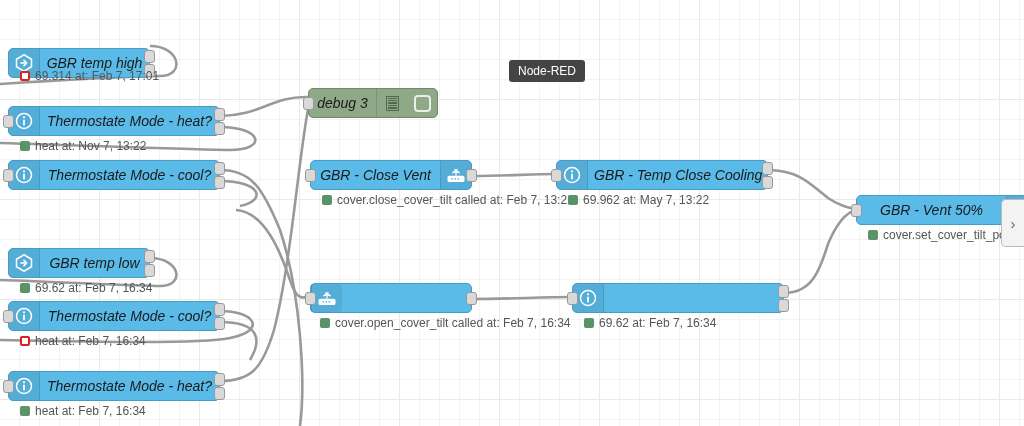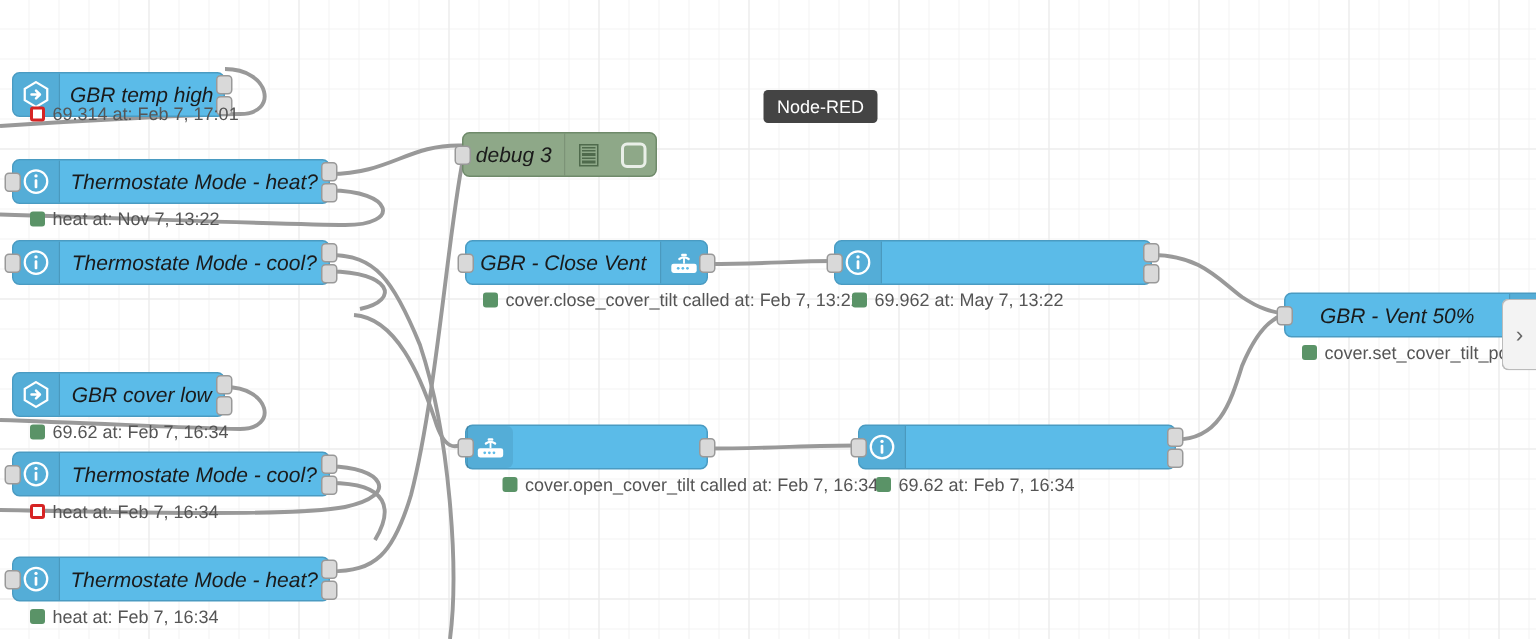--- a/index.html
+++ b/index.html
@@ -214,21 +214,21 @@
         <div class="port out" style="top: 1px;"></div>
         <div class="port out" style="top: 15px;"></div>
       </div>
       <div class="node blue" style="left: 8px; top: 248px; width: 142px;">
         <div class="node-icon">
           <svg width="18" height="18" viewBox="0 0 24 24">
             <path d="M12 1 L22 7 L22 17 L12 23 L2 17 L2 7 Z" fill="none" stroke="#fff" stroke-width="2"></path>
             <path d="M8 12 h7 M12 8.5 l3.5 3.5 l-3.5 3.5" fill="none" stroke="#fff" stroke-width="2.2" stroke-linecap="round" stroke-linejoin="round"></path>
           </svg>
         </div>
-        <div class="node-label">GBR cover low</div>
+        <div class="node-label">GBR temp low</div>
         <div class="port out" style="top: 1px;"></div>
         <div class="port out" style="top: 15px;"></div>
       </div>
       <div class="status" style="left: 20px; top: 281px;">
         <span class="status-dot green"></span>
         <span>69.62 at: Feb 7, 16:34</span>
       </div>
       <div class="node blue" style="left: 8px; top: 301px; width: 212px;">
         <div class="node-icon">
           <svg width="18" height="18" viewBox="0 0 24 24">
@@ -300,20 +300,21 @@
         <span>cover.close_cover_tilt called at: Feb 7, 13:22</span>
       </div>
       <div class="node blue" style="left: 556px; top: 160px; width: 212px;">
         <div class="node-icon">
           <svg width="18" height="18" viewBox="0 0 24 24">
             <circle cx="12" cy="12" r="10" fill="none" stroke="#fff" stroke-width="2"></circle>
             <circle cx="12" cy="7" r="1.5" fill="#fff"></circle>
             <rect x="10.8" y="10" width="2.4" height="8" rx="1" fill="#fff"></rect>
           </svg>
         </div>
+        <div class="node-label">GBR - Temp Close Cooling</div>
         <div class="port in" style="top: 8px;"></div>
         <div class="port out" style="top: 1px;"></div>
         <div class="port out" style="top: 15px;"></div>
       </div>
       <div class="status" style="left: 568px; top: 193px;">
         <span class="status-dot green"></span>
         <span>69.962 at: May 7, 13:22</span>
       </div>
       <div class="node blue" style="left: 310px; top: 283px; width: 162px;">
         <div class="node-icon right">
@@ -323,21 +324,21 @@
             <circle cx="12" cy="16" r="1.2" fill="#5bbbe8"></circle>
             <circle cx="16" cy="16" r="1.2" fill="#5bbbe8"></circle>
             <path d="M9 8 A7 7 0 0 1 17 8" fill="none" stroke="#fff" stroke-width="2" stroke-linecap="round"></path>
             <path d="M11.5 4.5 A10.5 10.5 0 0 1 14.5 4.5" fill="none" stroke="#fff" stroke-width="2" stroke-linecap="round"></path>
             <rect x="12.2" y="7" width="1.6" height="5" fill="#fff"></rect>
           </svg>
         </div>
         <div class="port in" style="top: 8px;"></div>
         <div class="port out" style="top: 8px;"></div>
       </div>
-      <div class="status" style="left: 335px; top: 316px;">
+      <div class="status" style="left: 320px; top: 316px;">
         <span class="status-dot green"></span>
         <span>cover.open_cover_tilt called at: Feb 7, 16:34</span>
       </div>
       <div class="node blue" style="left: 572px; top: 283px; width: 212px;">
         <div class="node-icon">
           <svg width="18" height="18" viewBox="0 0 24 24">
             <circle cx="12" cy="12" r="10" fill="none" stroke="#fff" stroke-width="2"></circle>
             <circle cx="12" cy="7" r="1.5" fill="#fff"></circle>
             <rect x="10.8" y="10" width="2.4" height="8" rx="1" fill="#fff"></rect>
           </svg>

